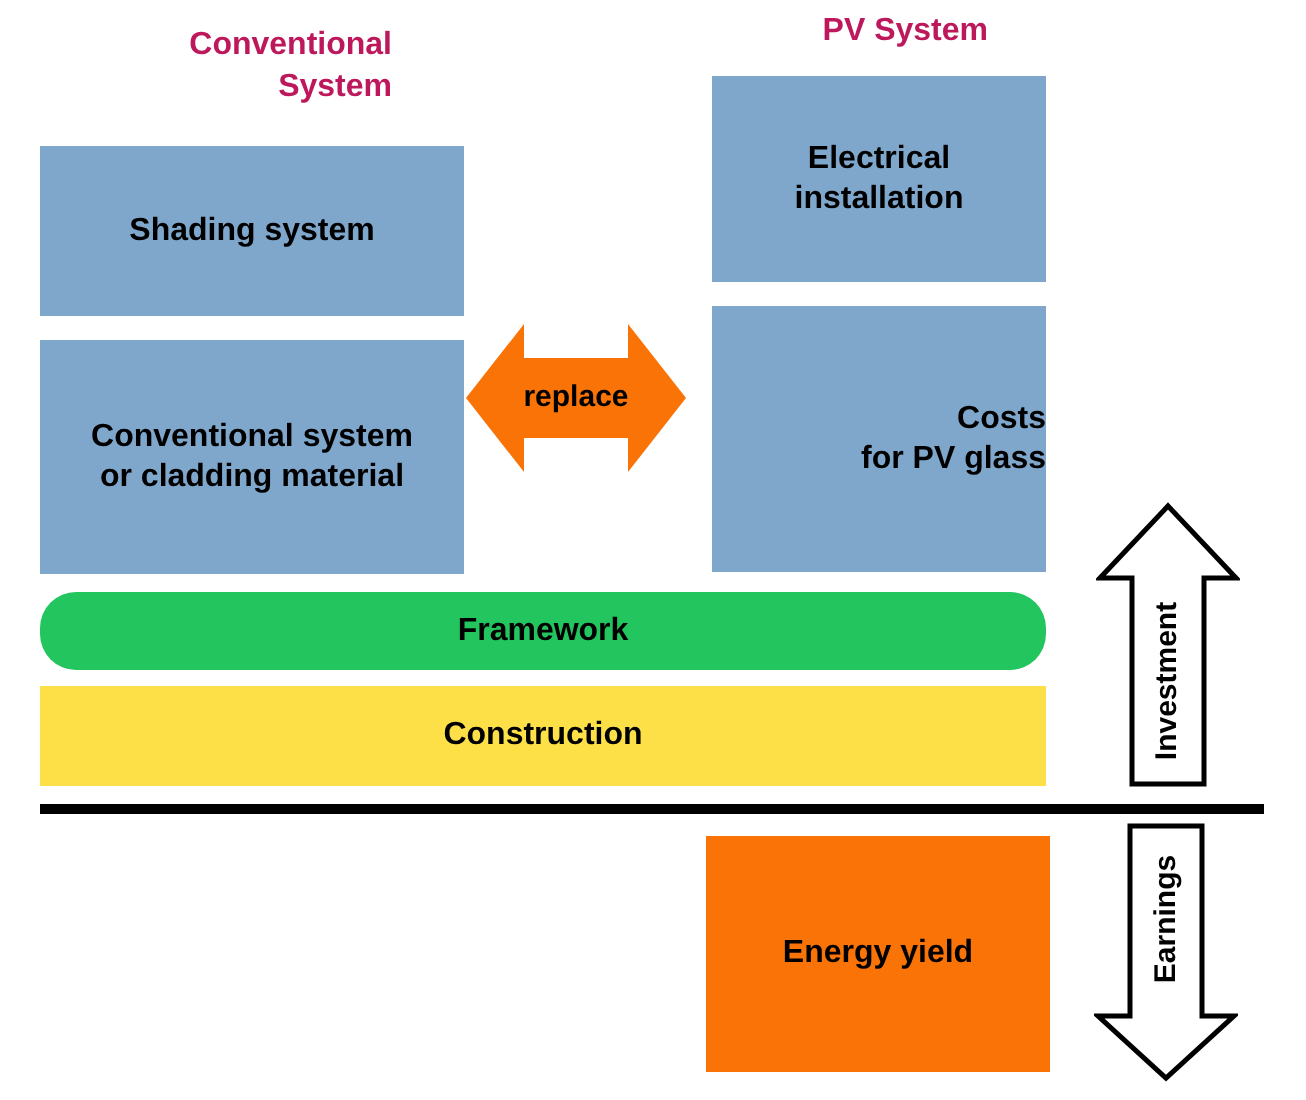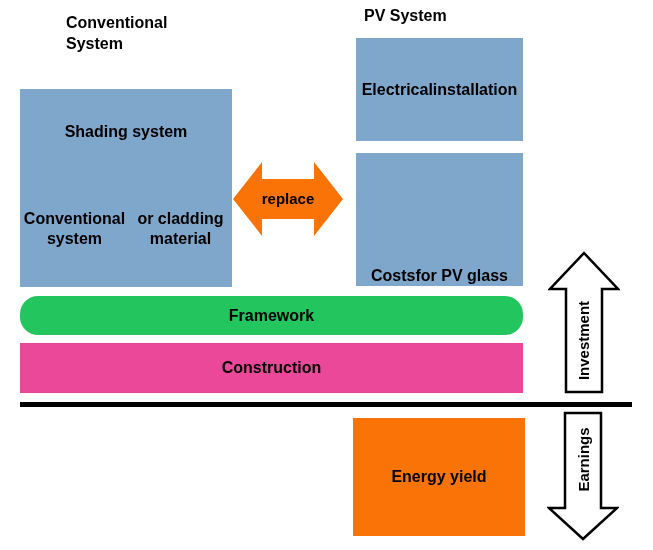--- a/index.html
+++ b/index.html
@@ -7,31 +7,31 @@
     position: relative;
     width: 653px;
     height: 550px;
     background: #ffffff;
     overflow: hidden;
     font-family: "Liberation Sans", sans-serif;
     color: #000000;
   }
   .col-header {
     position: absolute;
-    text-align: left;
+    text-align: right;
     font-weight: bold;
     font-size: 16px;
     line-height: 21px;
-    color: #000000;
+    color: #be185d;
   }
   .col-header span { display: block; }
   .box {
     position: absolute;
     display: flex;
-    flex-direction: row;
+    flex-direction: column;
     align-items: center;
     justify-content: center;
     text-align: center;
     font-weight: bold;
     font-size: 16px;
     line-height: 20px;
     color: #000;
   }
   .box span { display: block; }
   #box-shading      { left: 20px;  top: 73px;  width: 212px; height: 85px; }
@@ -77,41 +77,41 @@
 <div class="canvas">
 
   <div class="col-header" style="left:66px; top:12px; width:130px;">
     <span>Conventional</span>
     <span>System</span>
   </div>
   <div class="col-header" style="left:364px; top:5px; width:130px;">
     <span>PV System</span>
   </div>
 
-  <div class="box" id="box-shading" style="background-color: rgb(127, 166, 203); margin-top: 16px;">
+  <div class="box" id="box-shading" style="background-color: rgb(127, 166, 203);">
     <span>Shading system</span>
   </div>
   <div class="box" id="box-glazing" style="background-color: rgb(127, 166, 203);">
     <span>Conventional system</span>
     <span>or cladding material</span>
   </div>
 
   <div class="box" id="box-electrical" style="background-color: rgb(127, 166, 203);">
     <span>Electrical</span>
     <span>installation</span>
   </div>
   <div class="box" id="box-pvglass" style="background-color: rgb(127, 166, 203);">
     <span>Costs</span>
     <span>for PV glass</span>
   </div>
 
   <div class="box" id="box-framework" style="background-color: #22c55e; border-radius: 18px;">
     <span>Framework</span>
   </div>
-  <div class="box" id="box-construction" style="background-color: #ec4899; justify-content: center;">
+  <div class="box" id="box-construction" style="background-color: #fde047; justify-content: center;">
     <span>Construction</span>
   </div>
 
   <div class="arrow-wrap" id="replace-arrow">
     <svg width="112" height="77" viewBox="0 0 112 77">
       <polygon points="1,39 30,2 30,19 82,19 82,2 111,39 82,76 82,59 30,59 30,76" fill="#F97306"></polygon>
     </svg>
     <div class="h-label">replace</div>
   </div>
 

